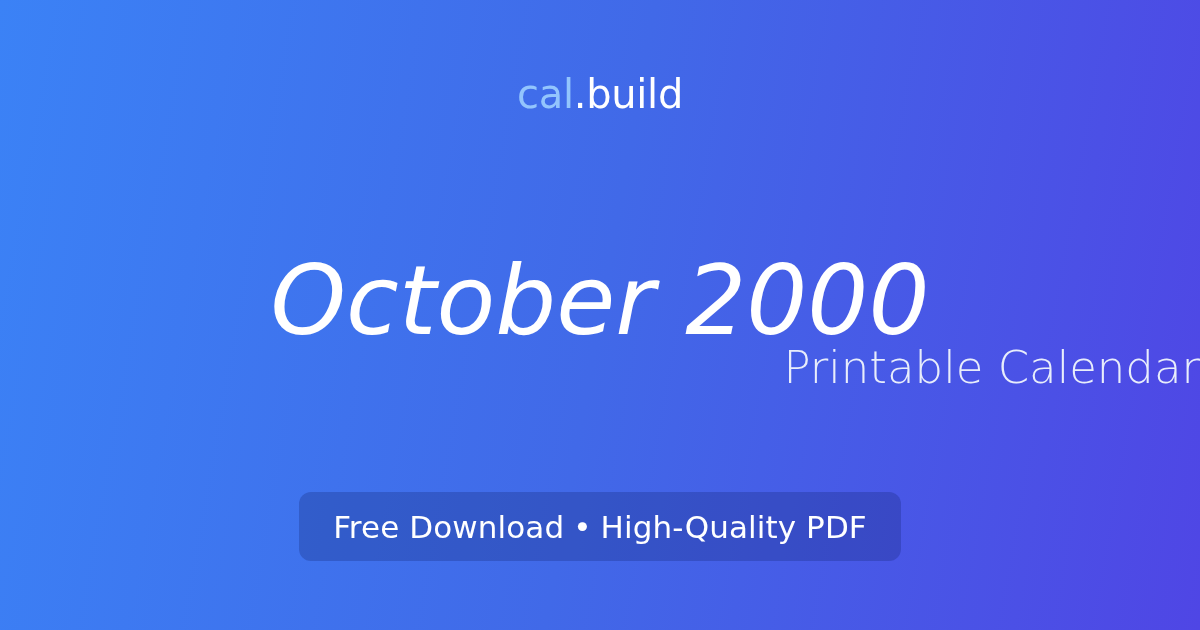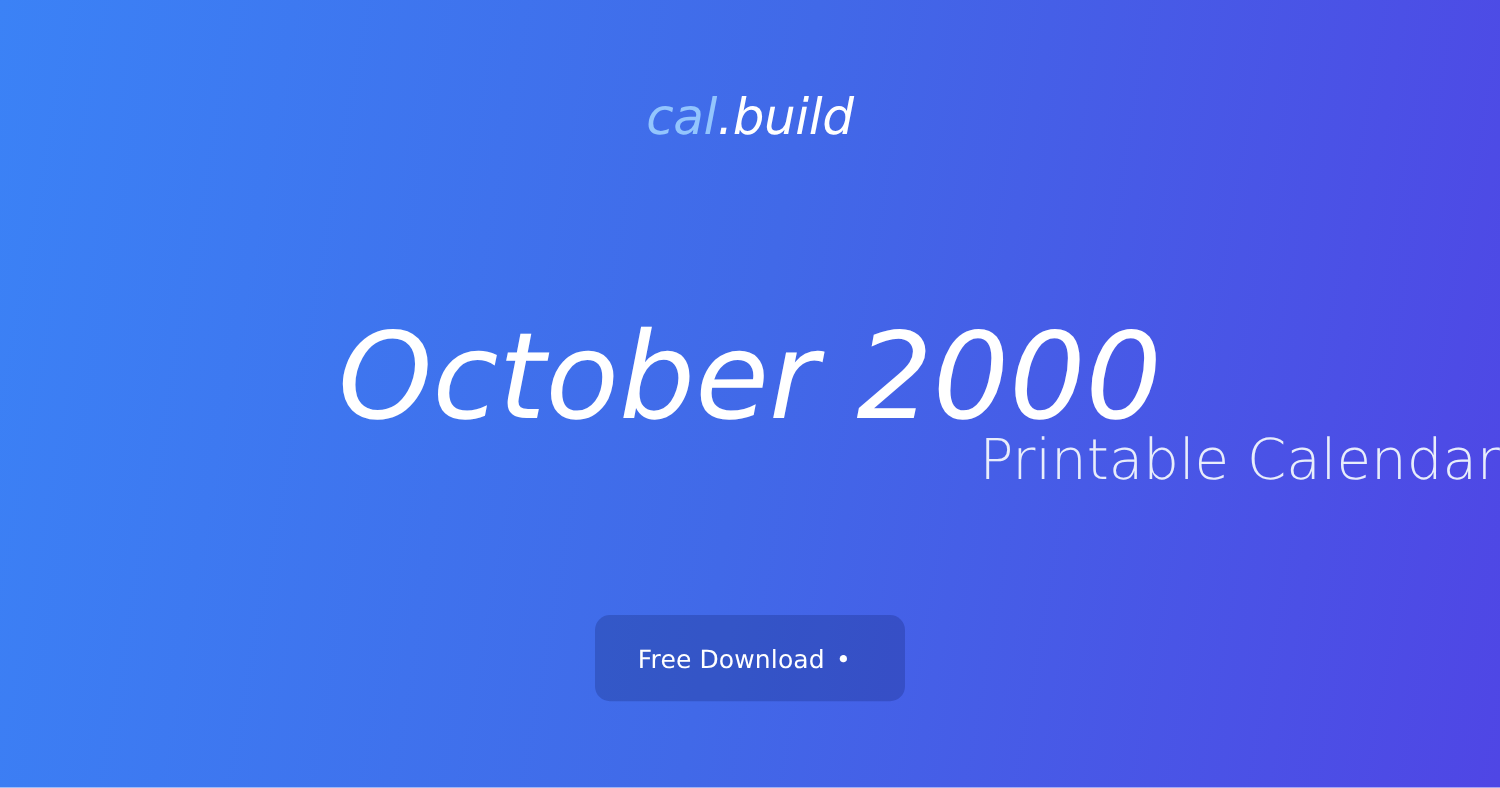--- a/index.html
+++ b/index.html
@@ -31,21 +31,20 @@
     position: absolute;
     top: 74px;
     left: 0;
     right: 0;
     text-align: center;
     font-size: 40px;
     font-weight: 400;
     letter-spacing: -0.3px;
     line-height: 1;
     white-space: nowrap;
-    font-style: italic;
   }
 
   .brand-cal {
     color: #93c5fd;
   }
 
   .brand-dot,
   .brand-build {
     color: #ffffff;
   }
@@ -93,21 +92,21 @@
 
   .badge {
     display: inline-flex;
     align-items: center;
     justify-content: center;
     height: 69px;
     padding: 0 34px;
     border-radius: 12px;
     background: rgba(17, 29, 105, 0.26);
     color: #ffffff;
-    font-size: 20px;
+    font-size: 31px;
     font-weight: 400;
     letter-spacing: 0.1px;
     white-space: nowrap;
     box-sizing: border-box;
   }
 
   .badge-sep {
     display: inline-block;
     padding: 0 9px;
   }
@@ -122,16 +121,17 @@
   </div>
 
   <h1 class="title">October 2000</h1>
 
   <div class="subtitle">Printable Calendar</div>
 
   <div class="badge-row">
     <div class="badge">
       <span>Free Download</span>
       <span class="badge-sep">•</span>
+      <span>High-Quality PDF</span>
     </div>
   </div>
 
 </div>
 
 </body></html>

